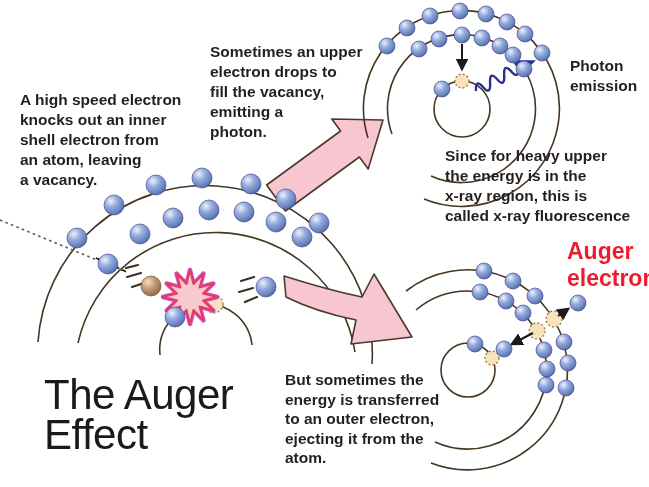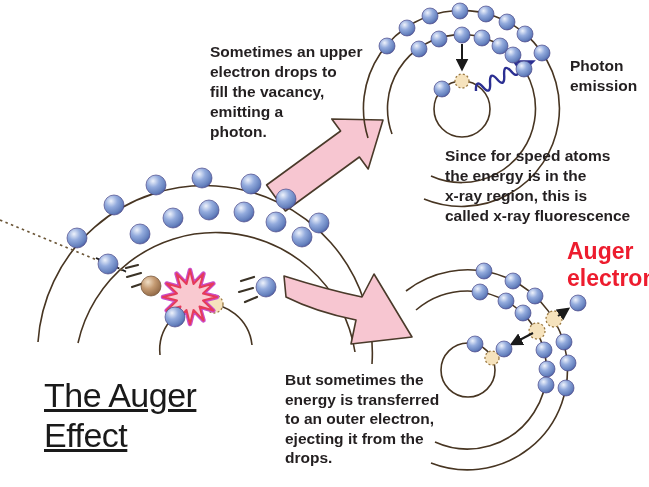--- a/index.html
+++ b/index.html
@@ -13,21 +13,21 @@
     font-weight:bold;font-size:15.5px;line-height:20px;letter-spacing:0;
   }
   .cap-left{left:20px;top:90px;}
   .cap-upper{left:210px;top:42px;}
   .cap-photon{left:570px;top:56px;}
   .cap-xray{left:445px;top:146px;}
   .cap-lower{left:285px;top:370px;line-height:19.5px;}
   .cap-auger{left:567px;top:238px;color:#ed1c2e;font-size:23px;line-height:27px;}
   .title{
     position:absolute;left:44px;top:375px;color:#1a1a1a;
-    font-size:34px;line-height:40px;font-weight:normal;white-space:pre-line;letter-spacing:-0.5px;text-decoration:underline;
+    font-size:42px;line-height:40px;font-weight:normal;white-space:pre-line;letter-spacing:-0.5px;
   }
   .el{fill:url(#gEl);stroke:#4e4a8a;stroke-width:0.7;}
   .shell{fill:none;stroke:#473522;stroke-width:1.6;}
   .vac{fill:#f6e3bd;stroke:#9a7840;stroke-width:1.3;stroke-dasharray:2 2.2;}
   .blk{stroke:#1a1a1a;stroke-width:2;fill:none;}
   .dash{stroke:#3a3226;stroke-width:2.2;stroke-linecap:round;}
   .pink{fill:#f7c6d1;stroke:#4a3a2a;stroke-width:1.6;stroke-linejoin:round;}
 </style>
 </head>
 <body>
@@ -163,34 +163,39 @@
     <circle class="el" r="10" cx="108" cy="264"></circle>
         <circle class="el" r="10" cx="140" cy="234"></circle>
     <circle class="el" r="10" cx="173" cy="218"></circle>
         <circle class="el" r="10" cx="209" cy="210"></circle>
     <circle class="el" r="10" cx="244" cy="212"></circle>
         <circle class="el" r="10" cx="276" cy="222"></circle>
     <circle class="el" r="10" cx="302" cy="237"></circle>
   </g>
 </svg>
 
+  <div class="cap cap-left">A high speed electron
+knocks out an inner
+shell electron from
+an atom, leaving
+a vacancy.</div>
   <div class="cap cap-photon">Photon
 emission</div>
   <div class="cap cap-upper">Sometimes an upper
 electron drops to
 fill the vacancy,
 emitting a
 photon.</div>
-  <div class="cap cap-xray">Since for speed atoms
+  <div class="cap cap-xray">Since for heavy upper
 the energy is in the
 x-ray region, this is
 called x-ray fluorescence</div>
   <div class="cap cap-auger">Auger
 electron</div>
   <div class="cap cap-lower">But sometimes the
 energy is transferred
 to an outer electron,
 ejecting it from the
-drops.</div>
+atom.</div>
   <div class="title">The Auger
 Effect</div>
 
 </div>
 
 </body></html>

